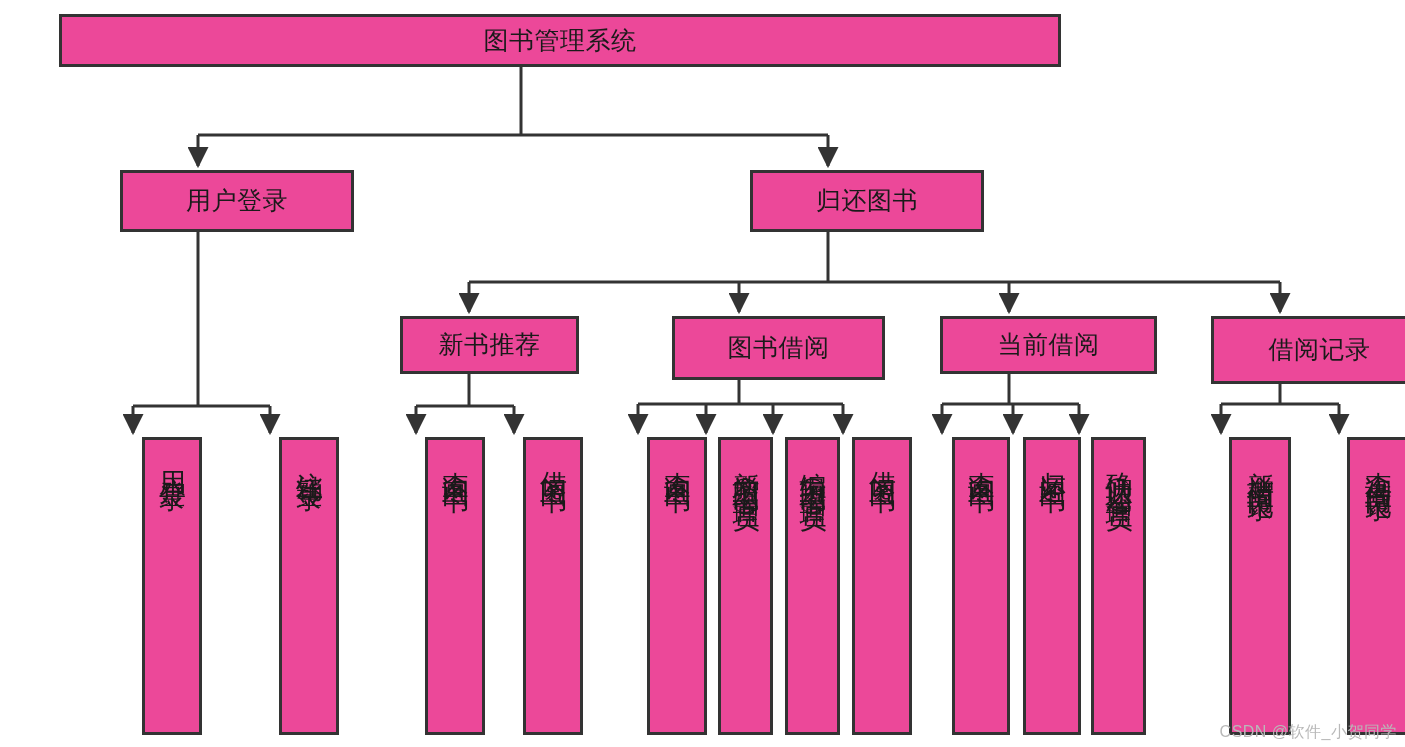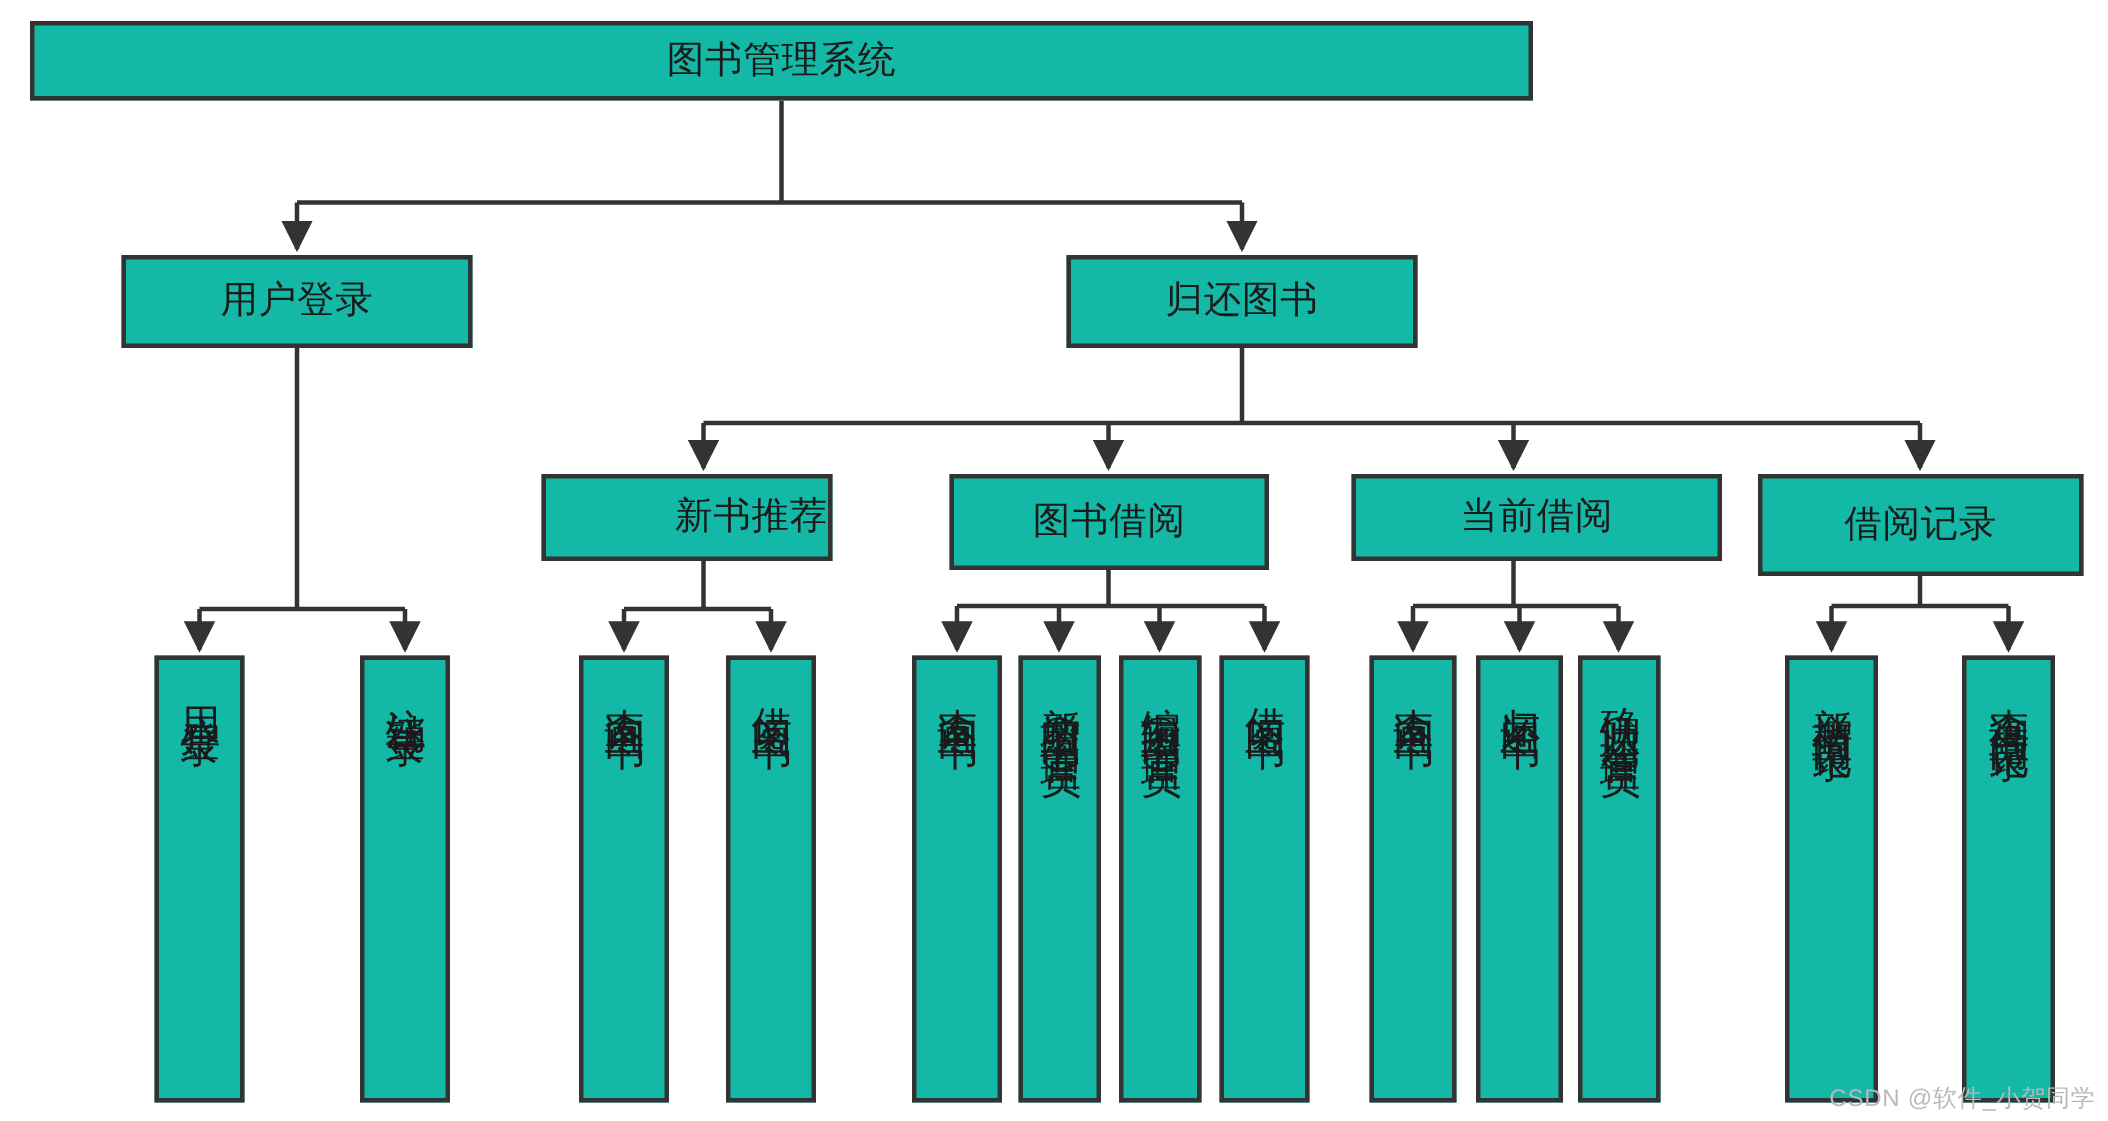--- a/index.html
+++ b/index.html
@@ -22,26 +22,27 @@
     position: absolute;
     left: 0;
     top: 0;
     width: 1405px;
     height: 747px;
     pointer-events: none;
   }
   .node {
     position: absolute;
     box-sizing: border-box;
-    background: #14b8a6;
+    background: #ec4899;
     border: 3px solid #333333;
     display: flex;
     align-items: center;
     justify-content: center;
     text-align: center;
+    margin-left: 39px;
   }
   .node-label {
     display: block;
     line-height: 1.18;
     letter-spacing: 0.5px;
     color: #1a1a1a;
   }
   
   .node.horiz .node-label {
     font-size: 25px;
@@ -133,27 +134,27 @@
     <span class="node-label">图书管理系统</span>
   </div>
 
   <div class="node horiz" style="left:81px; top:170px; width:234px; height:62px;">
     <span class="node-label">用户登录</span>
   </div>
   <div class="node horiz" style="left:711px; top:170px; width:234px; height:62px;">
     <span class="node-label">归还图书</span>
   </div>
 
-  <div class="node horiz" style="left:361px; top:316px; width:194px; height:58px;justify-content:flex-end;">
+  <div class="node horiz" style="left:361px; top:316px; width:179px; height:58px;">
     <span class="node-label">新书推荐</span>
   </div>
   <div class="node horiz" style="left:633px; top:316px; width:213px; height:64px;">
     <span class="node-label">图书借阅</span>
   </div>
-  <div class="node horiz" style="left:901px; top:316px; width:247px; height:58px;">
+  <div class="node horiz" style="left:901px; top:316px; width:217px; height:58px;">
     <span class="node-label">当前借阅</span>
   </div>
   <div class="node horiz" style="left:1172px; top:316px; width:217px; height:68px;">
     <span class="node-label">借阅记录</span>
   </div>
 
   <div class="node vert" style="left:103px; top:437px; width:60px; height:298px;">
     <span class="node-label">用户登录</span>
   </div>
   <div class="node vert" style="left:240px; top:437px; width:60px; height:298px;">

